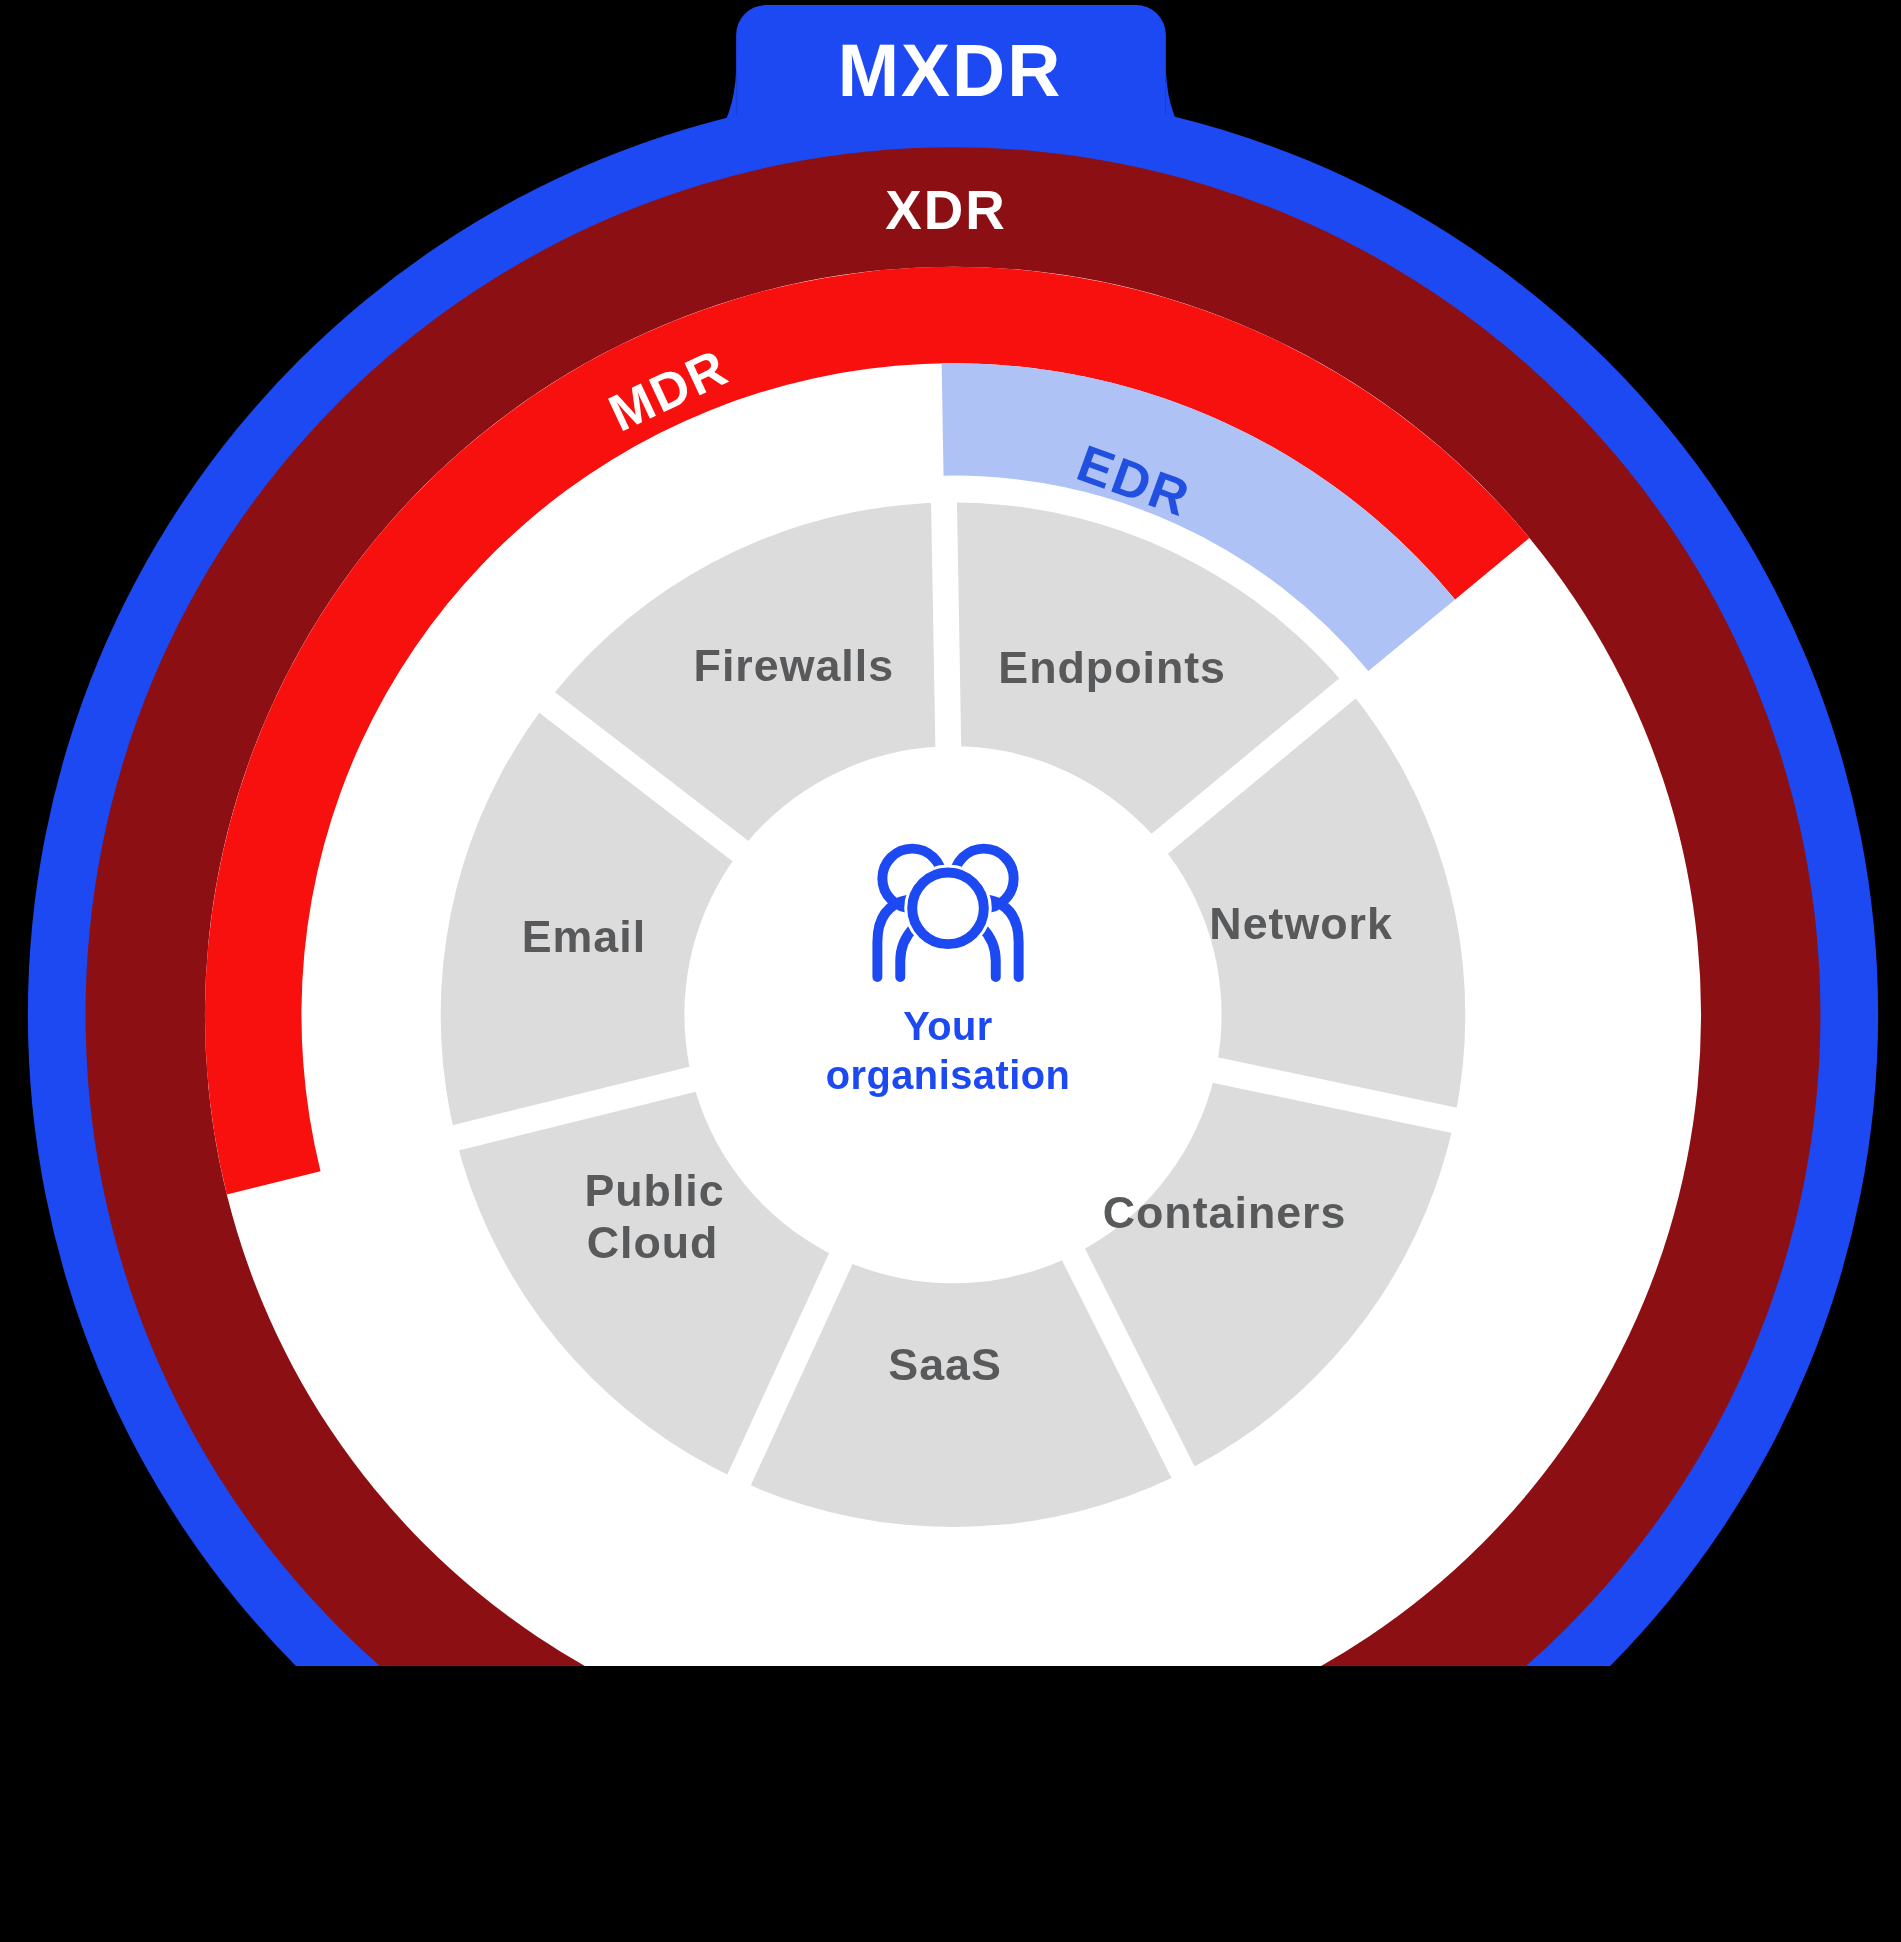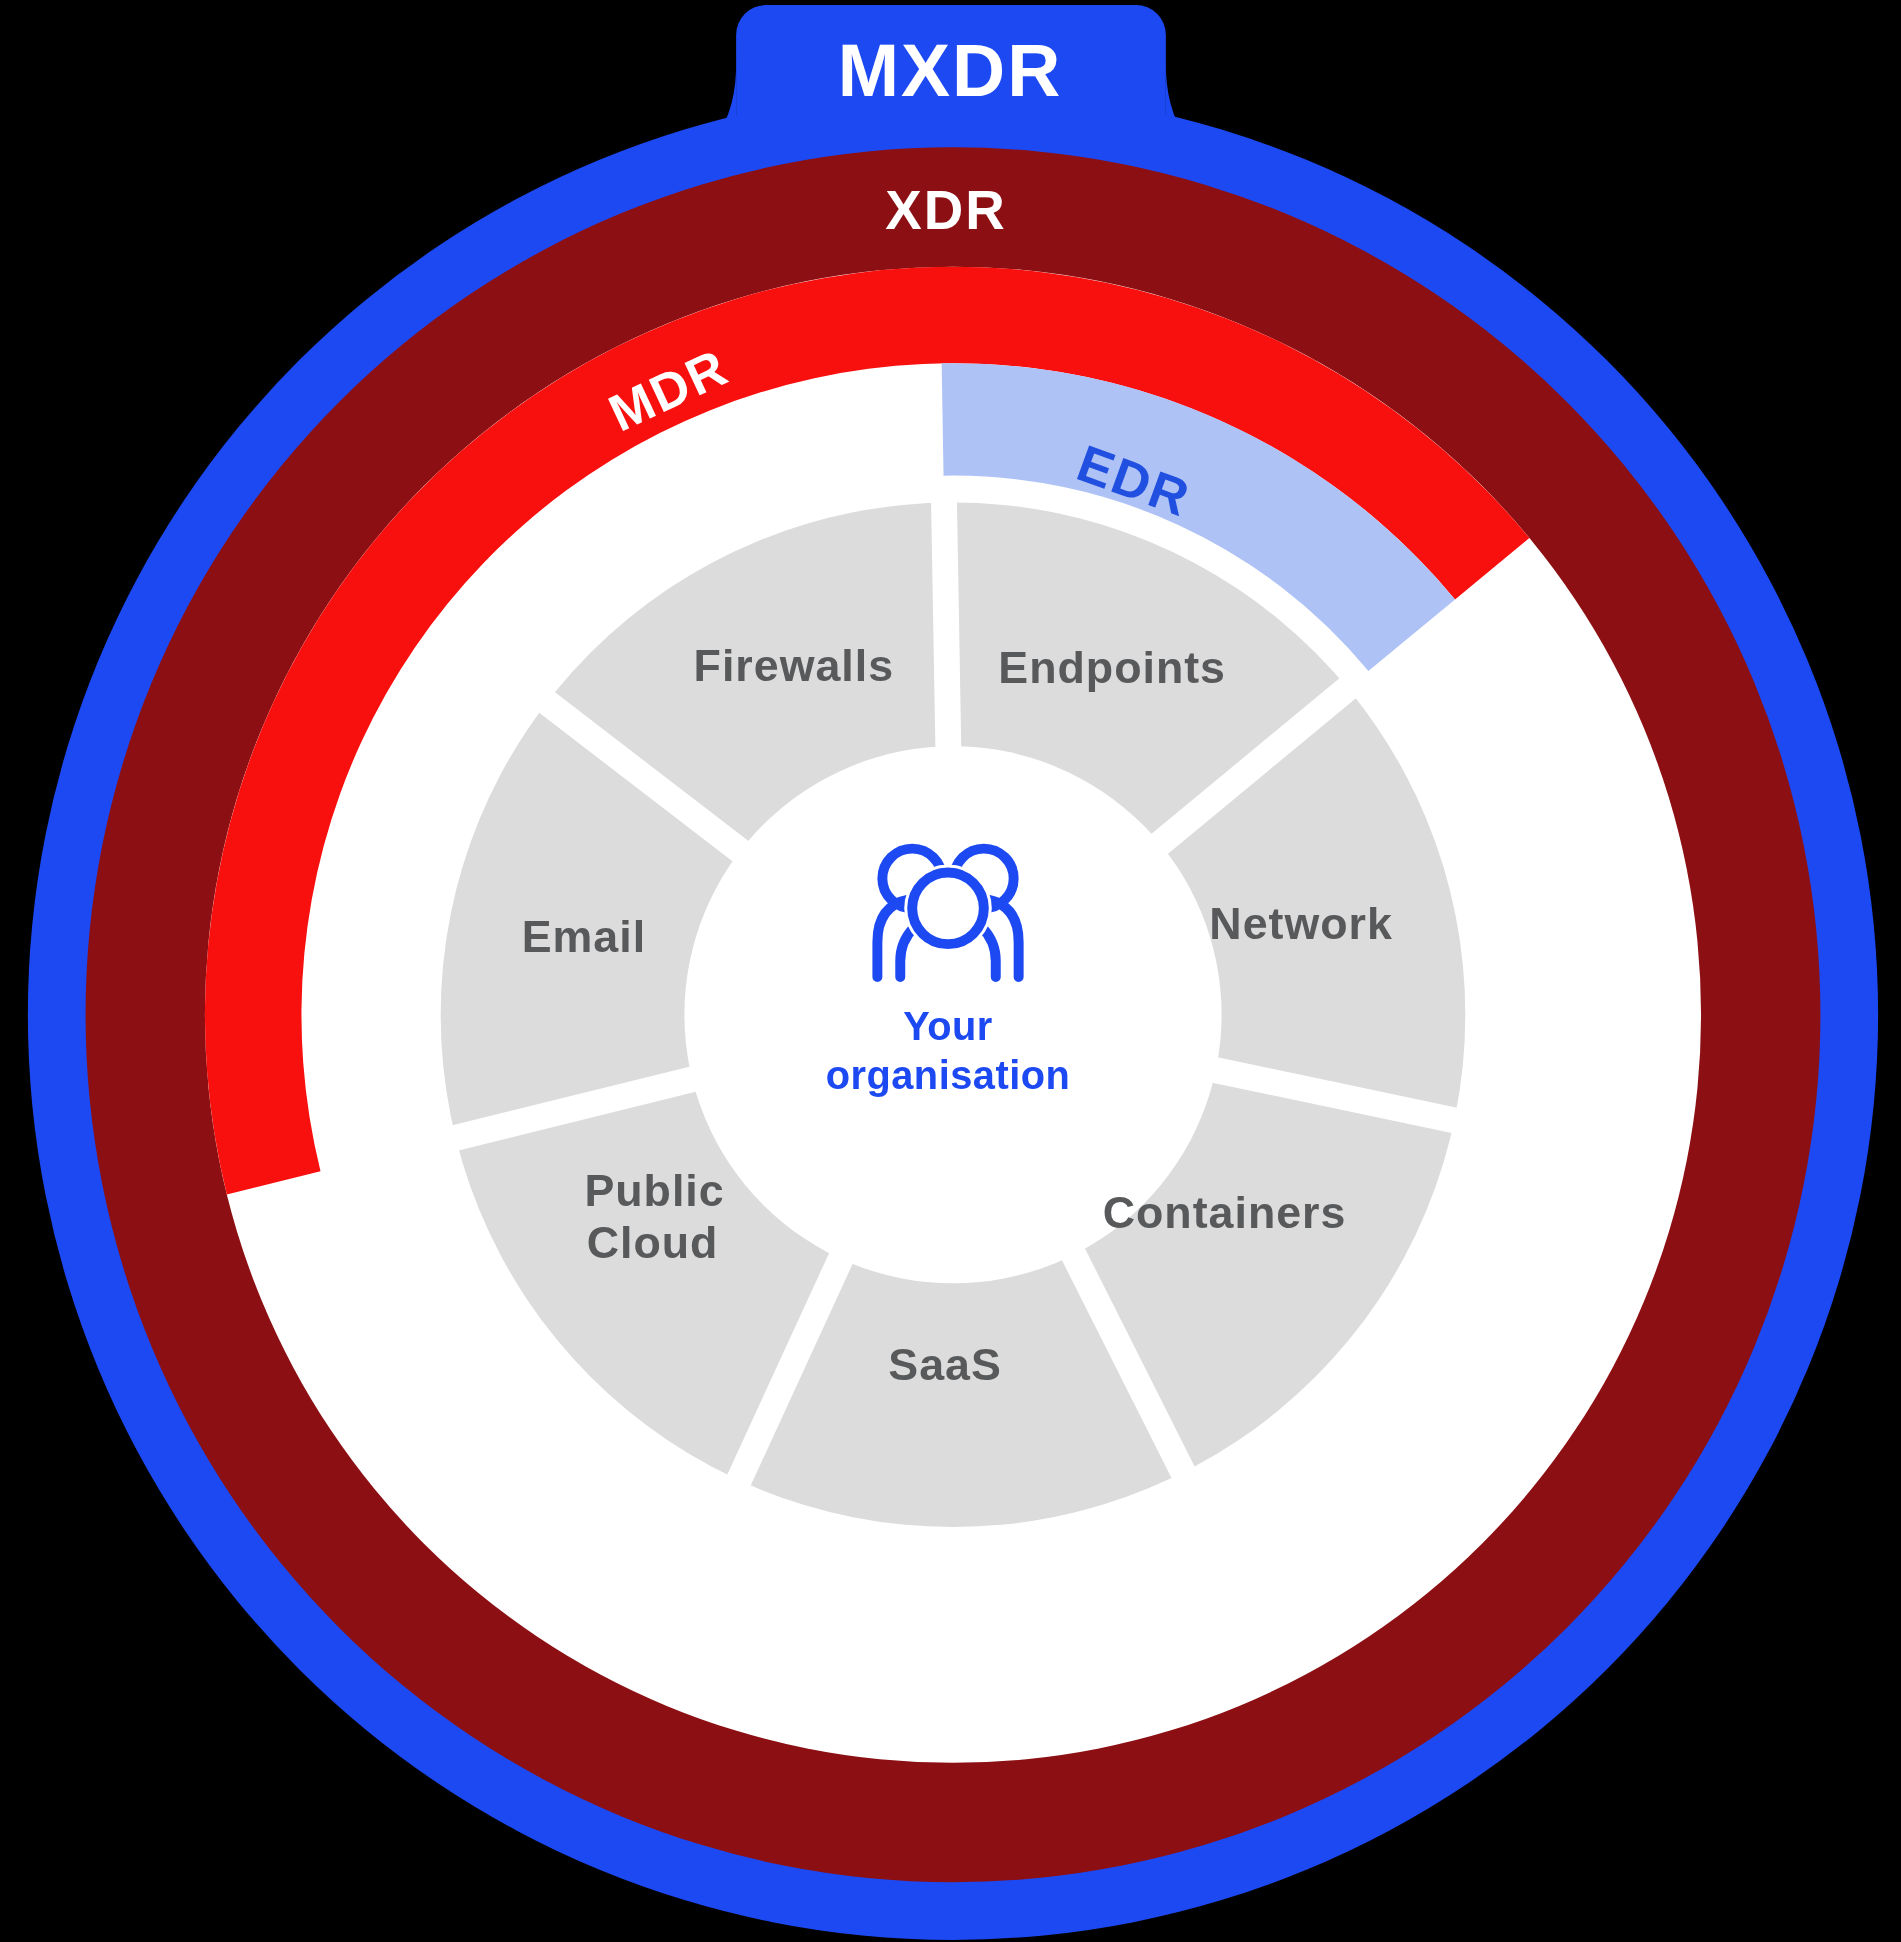--- a/index.html
+++ b/index.html
@@ -1,16 +1,16 @@
 <!DOCTYPE html>
 <html><head>
 <meta charset="utf-8">
 <style>
   html, body { margin: 0; padding: 0; background: #000; }
-  .stage { width: 1901px; height: 1942px; position: relative; overflow: hidden; }
+  .stage { width: 1901px; height: 1666px; position: relative; overflow: hidden; }
   svg { display: block; }
   text {
     font-family: "Liberation Sans", "DejaVu Sans", sans-serif;
     font-weight: bold;
   }
   .ring-label   { letter-spacing: 2px; }
   .seg-label    { letter-spacing: 1px; }
   .center-label { letter-spacing: 0.5px; }
 </style>
 </head>

